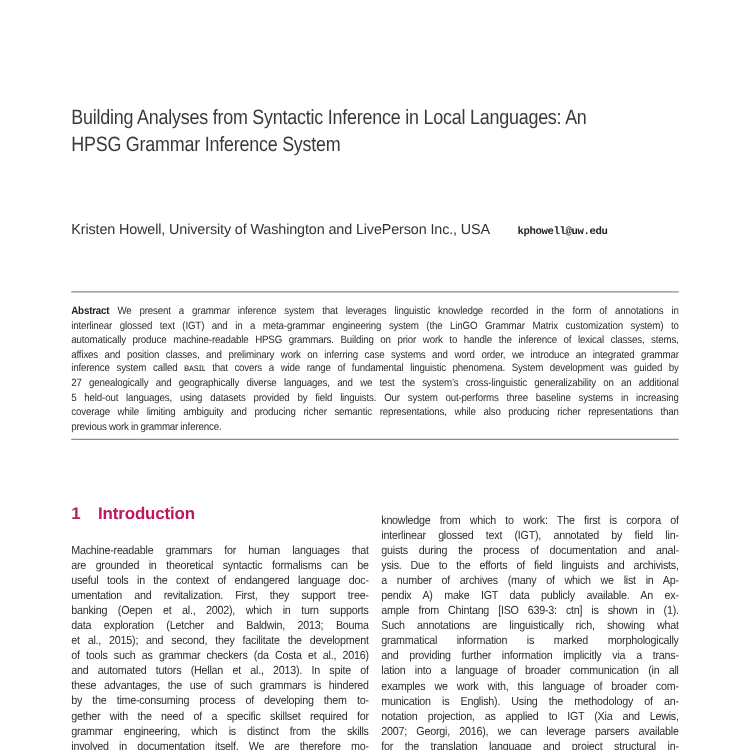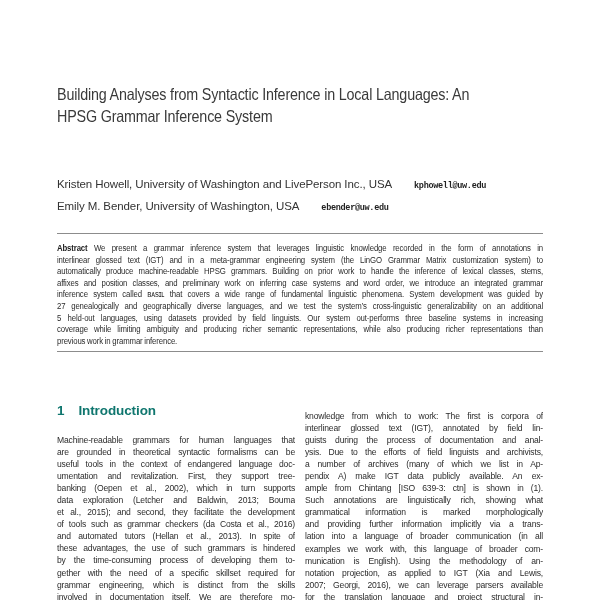--- a/index.html
+++ b/index.html
@@ -83,21 +83,21 @@
   }
   .abstract .line.lastline { text-align-last: left; }
   .abs-label { font-weight: bold; margin-right: 7px; color: #222222; }
   
   .heading {
     position: absolute;
     left: 57px;
     top: 403px;
     font-size: 13.5px;
     font-weight: bold;
-    color: #0f766e;
+    color: #be185d;
     letter-spacing: -0.1px;
   }
   .secnum { margin-right: 14px; }
   
   .col {
     position: absolute;
     width: 260px;
     transform: scaleX(0.9154);
     transform-origin: 0 0;
     font-size: 9.4px;
@@ -119,21 +119,20 @@
 <body>
 
 <div class="page">
   <div class="title">
       <div class="line">Building Analyses from Syntactic Inference in Local Languages: An</div>
       <div class="line">HPSG Grammar Inference System</div>
     </div>
 
   <div class="authors">
       <div class="author-line"><span>Kristen Howell, University of Washington and LivePerson Inc., USA</span><span class="email">kphowell@uw.edu</span></div>
-      <div class="author-line"><span>Emily M. Bender, University of Washington, USA</span><span class="email">ebender@uw.edu</span></div>
     </div>
 
   <div class="rule rule1"></div>
 
   <div class="abstract">
       <div class="line"><span class="abs-label">Abstract</span>We present a grammar inference system that leverages linguistic knowledge recorded in the form of annotations in</div>
       <div class="line">interlinear glossed text (IGT) and in a meta-grammar engineering system (the LinGO Grammar Matrix customization system) to</div>
       <div class="line">automatically produce machine-readable HPSG grammars. Building on prior work to handle the inference of lexical classes, stems,</div>
       <div class="line">affixes and position classes, and preliminary work on inferring case systems and word order, we introduce an integrated grammar</div>
       <div class="line">inference system called ʙᴀsɪʟ that covers a wide range of fundamental linguistic phenomena. System development was guided by</div>

